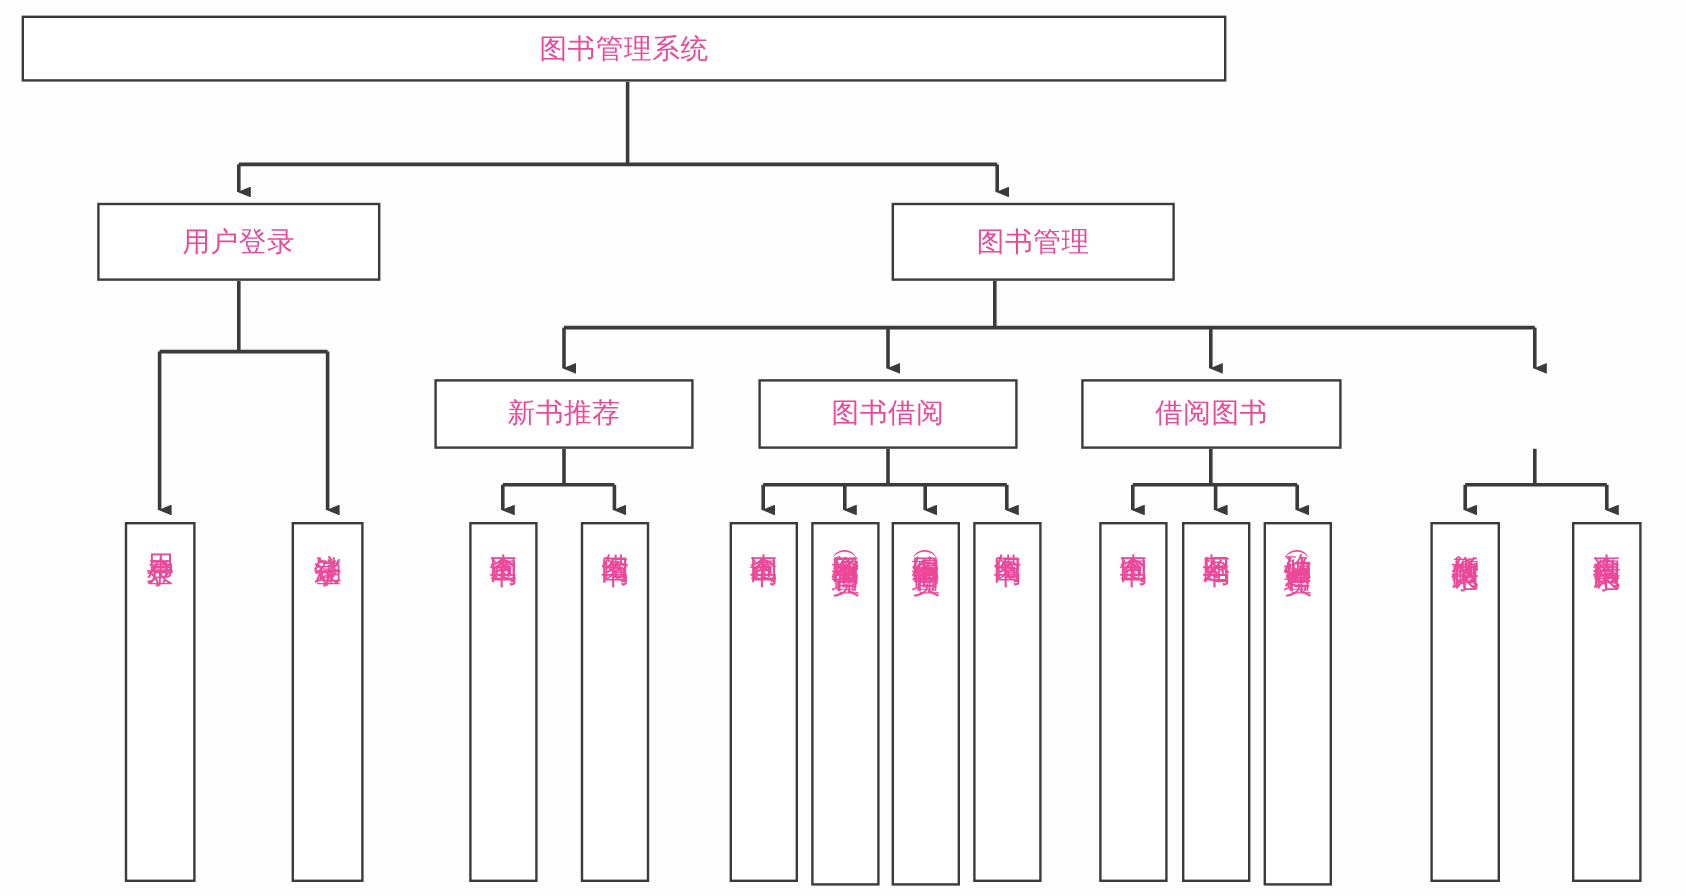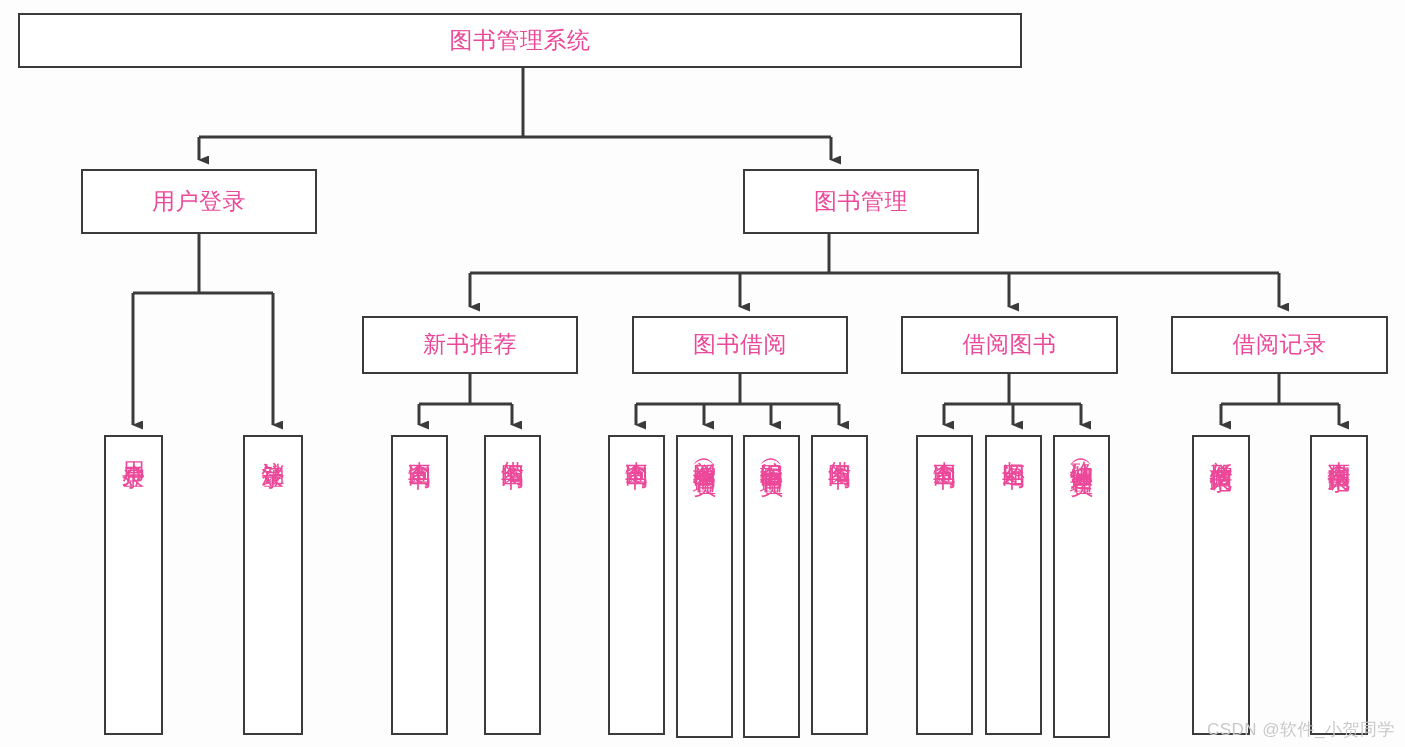--- a/index.html
+++ b/index.html
@@ -134,23 +134,20 @@
 
   <div class="node horizontal" style="left:632px; top:316px; width:216px; height:58px;">
     <span class="label">图书借阅</span>
   </div>
   <div class="node horizontal" style="left:362px; top:316px; width:216px; height:58px;">
     <span class="label">新书推荐</span>
   </div>
   <div class="node horizontal" style="left:901px; top:316px; width:217px; height:58px;">
     <span class="label">借阅图书</span>
   </div>
-  <div class="node horizontal" style="left:1171px; top:316px; width:217px; height:58px;">
-    <span class="label">借阅记录</span>
-  </div>
 
   <div class="node vertical" style="left:104px; top:435px; width:59px; height:300px;">
     <span class="label">用户登录</span>
   </div>
   <div class="node vertical" style="left:243px; top:435px; width:60px; height:300px;">
     <span class="label">注销登录</span>
   </div>
   <div class="node vertical" style="left:391px; top:435px; width:57px; height:300px;">
     <span class="label">查询图书</span>
   </div>
@@ -178,15 +175,14 @@
   <div class="node vertical" style="left:1053px; top:435px; width:57px; height:303px;">
     <span class="label">确认归还（管理员）</span>
   </div>
   <div class="node vertical" style="left:1192px; top:435px; width:58px; height:300px;">
     <span class="label">新增借阅记录</span>
   </div>
   <div class="node vertical" style="left:1310px; top:435px; width:58px; height:300px;">
     <span class="label">查询借阅记录</span>
   </div>
 
-  <div id="watermark">CSDN @软件_小贺同学</div>
 
 </div>
 
 </body></html>

